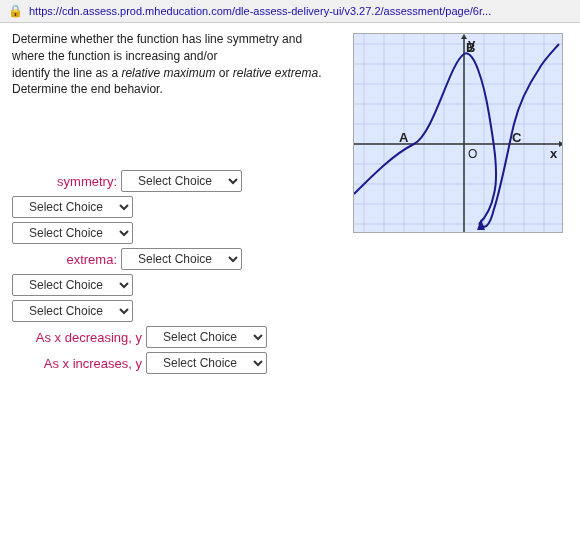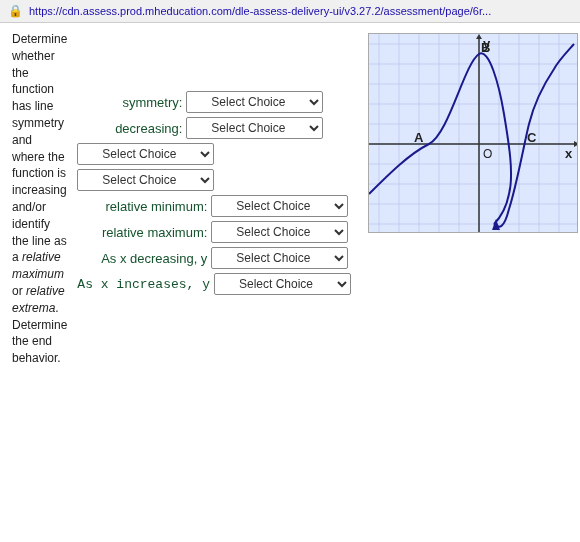--- a/index.html
+++ b/index.html
@@ -40,22 +40,22 @@
     .content-area {
       display: flex;
       padding: 8px 12px;
       gap: 12px;
       height: calc(542px - 26px);
     }
 
     .left-panel {
       flex: 1;
       display: flex;
-      flex-direction: row;
-      gap: 10px;
+      flex-direction: column;
+      gap: 0px;
     }
 
     .instruction-text {
       font-size: 12px;
       color: #222;
       line-height: 1.4;
       margin-bottom: 12px;
     }
 
     .instruction-text em {
@@ -70,29 +70,29 @@
     }
 
     .form-row {
       display: flex;
       align-items: center;
       gap: 4px;
     }
 
     .form-label {
       font-size: 13px;
-      color: #14532d;
+      color: #be185d;
       white-space: nowrap;
       min-width: 105px;
       text-align: right;
     }
 
     .form-select {
       font-size: 12px;
-      padding: 2px 20px;
+      padding: 2px 12px;
       border: 1px solid #888;
       border-radius: 2px;
       background: #fff;
       cursor: pointer;
       min-width: 110px;
       color: #333;
       appearance: auto;
     }
 
     .right-panel {
@@ -138,61 +138,59 @@
     <div class="form-rows">
 
       <div class="form-row">
         <span class="form-label">symmetry:</span>
         <select class="form-select">
           <option>Select Choice</option>
         </select>
       </div>
 
       <div class="form-row">
-        <span class="form-label">decreasing:</span>
-        <select class="form-select">
-          <option>Select Choice</option>
-        </select>
-      </div>
-
-      <div class="form-row">
-        <select class="form-select">
-          <option>Select Choice</option>
-        </select>
-      </div>
-
-      <div class="form-row">
-        <select class="form-select">
-          <option>Select Choice</option>
-        </select>
-      </div>
-
-      <div class="form-row">
-        <span class="form-label" style="min-width:130px;">relative minimum:</span>
-        <select class="form-select">
-          <option>Select Choice</option>
-        </select>
-      </div>
-
-      <div class="form-row">
-        <span class="form-label" style="min-width:130px;">relative maximum:</span>
+        <select class="form-select">
+          <option>Select Choice</option>
+        </select>
+      </div>
+
+      <div class="form-row">
+        <select class="form-select">
+          <option>Select Choice</option>
+        </select>
+      </div>
+
+      <div class="form-row">
+        <span class="form-label">extrema:</span>
+        <select class="form-select">
+          <option>Select Choice</option>
+        </select>
+      </div>
+
+      <div class="form-row">
+        <select class="form-select">
+          <option>Select Choice</option>
+        </select>
+      </div>
+
+      <div class="form-row">
         <select class="form-select">
           <option>Select Choice</option>
         </select>
       </div>
 
       <div class="form-row">
         <span class="form-label" style="min-width:130px;">As x decreasing, y</span>
         <select class="form-select">
           <option>Select Choice</option>
         </select>
       </div>
 
       <div class="form-row">
-        <span class="form-label" style="min-width:130px;font-family:Liberation Mono, monospace;">As x increases, y</span>
+        <span class="form-label" style="min-width:130px;">As x increases, y</span>
         <select class="form-select">
           <option>Select Choice</option>
         </select>
       </div>
 
     </div>
   </div>
 
   <div class="right-panel">
     <div class="graph-container">

